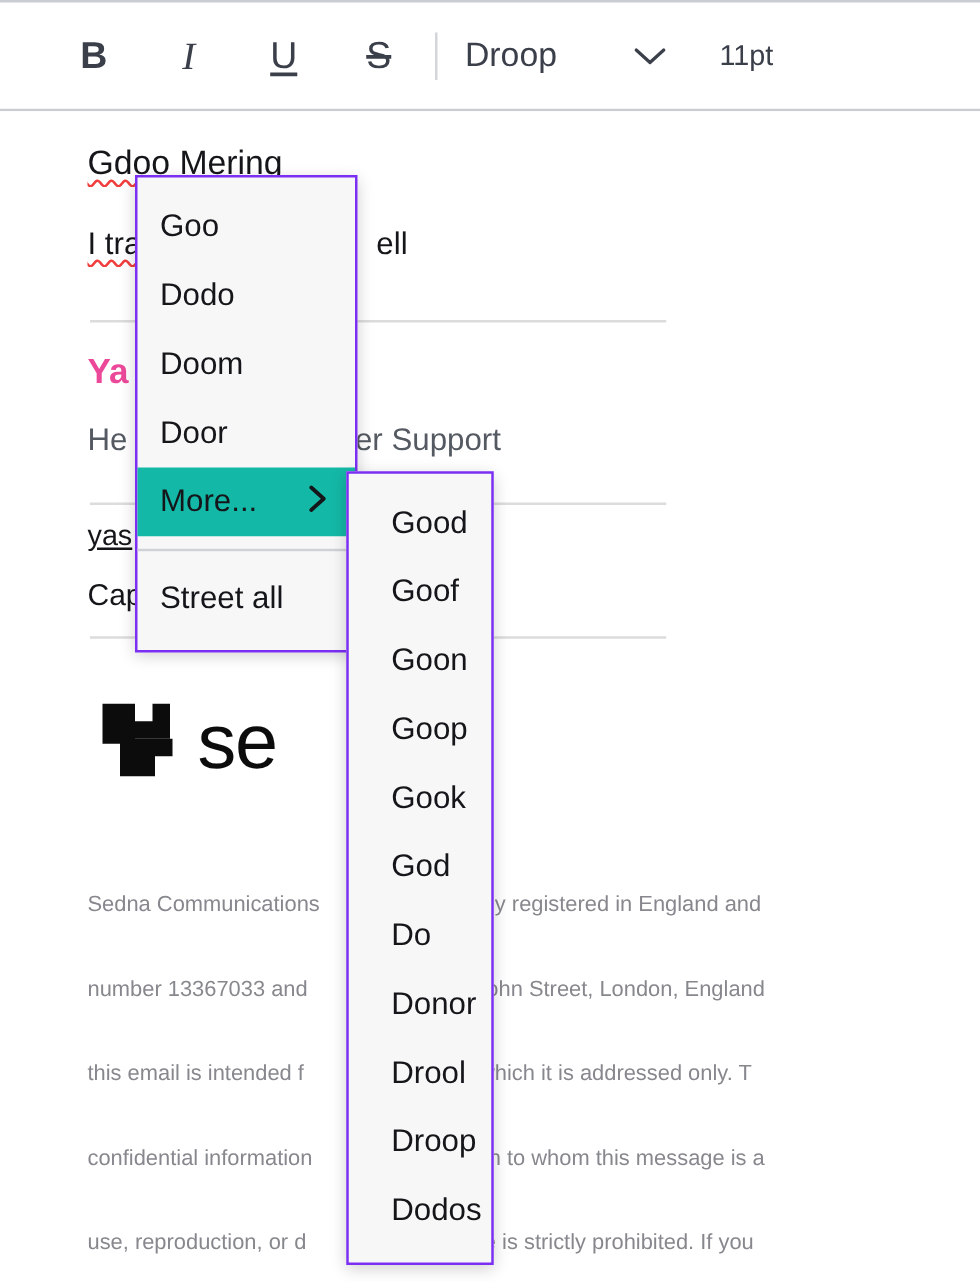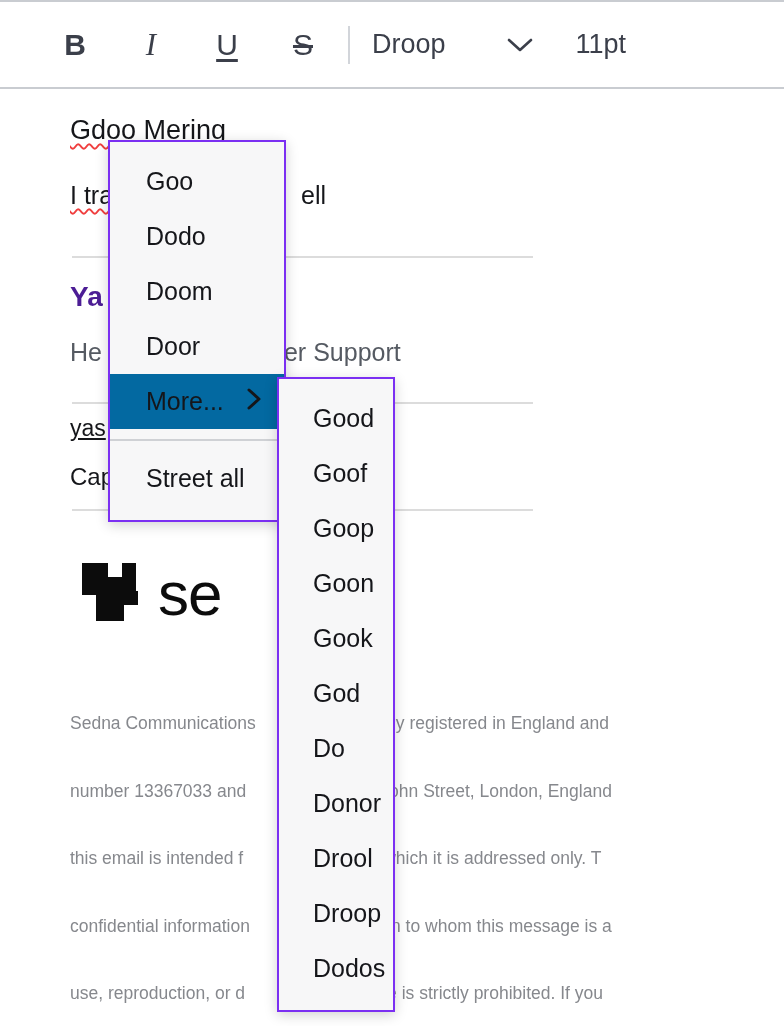--- a/index.html
+++ b/index.html
@@ -59,21 +59,21 @@
     user-select: none;
   }
   .tb-caret {
     margin-left: 60px;
     margin-right: 42px;
     display: flex;
     align-items: center;
     cursor: pointer;
   }
   .tb-size {
-    font-size: 27px;
+    font-size: 23px;
     color: #3b3f4a;
     cursor: pointer;
     user-select: none;
   }
 
   
   .doc {
     position: absolute;
     left: 0;
     top: 89px;
@@ -108,21 +108,21 @@
     left: 72px;
     width: 461px;
     height: 2px;
     background: #dcdcdc;
   }
   .sig-name {
     left: 70px;
     top: 192px;
     font-size: 28px;
     font-weight: bold;
-    color: #4c1d95;
+    color: #ec4899;
   }
   .sig-role {
     left: 70px;
     top: 249px;
     font-size: 25px;
     color: #555a62;
   }
   .sig-link {
     left: 70px;
     top: 326px;
@@ -198,30 +198,30 @@
   #menu-sub {
     left: 277px;
     top: 377px;
     width: 118px;
     padding: 12px 0 14px 0;
   }
   .menu-item {
     height: 55px;
     display: flex;
     align-items: center;
-    padding: 0 16px 0 36px;
+    padding: 0 16px 0 18px;
     font-size: 25px;
     color: #15161a;
     cursor: default;
     white-space: nowrap;
     box-sizing: border-box;
   }
   #menu-sub .menu-item { padding-left: 34px; }
   .menu-item.highlight {
-    background: #0369a1;
+    background: #14b8a6;
     justify-content: space-between;
     padding-right: 22px;
   }
   .menu-item .chev {
     font-size: 22px;
     font-weight: bold;
     color: #15161a;
     margin-left: 18px;
   }
   .menu-sep {
@@ -308,22 +308,22 @@
         </svg>
       </span>
     </div>
     <div class="menu-sep"></div>
     <div class="menu-item">Street all</div>
   </div>
 
   <div class="menu" id="menu-sub">
     <div class="menu-item">Good</div>
     <div class="menu-item">Goof</div>
+    <div class="menu-item">Goon</div>
     <div class="menu-item">Goop</div>
-    <div class="menu-item">Goon</div>
     <div class="menu-item">Gook</div>
     <div class="menu-item">God</div>
     <div class="menu-item">Do</div>
     <div class="menu-item">Donor</div>
     <div class="menu-item">Drool</div>
     <div class="menu-item">Droop</div>
     <div class="menu-item">Dodos</div>
   </div>
 
 </div>

